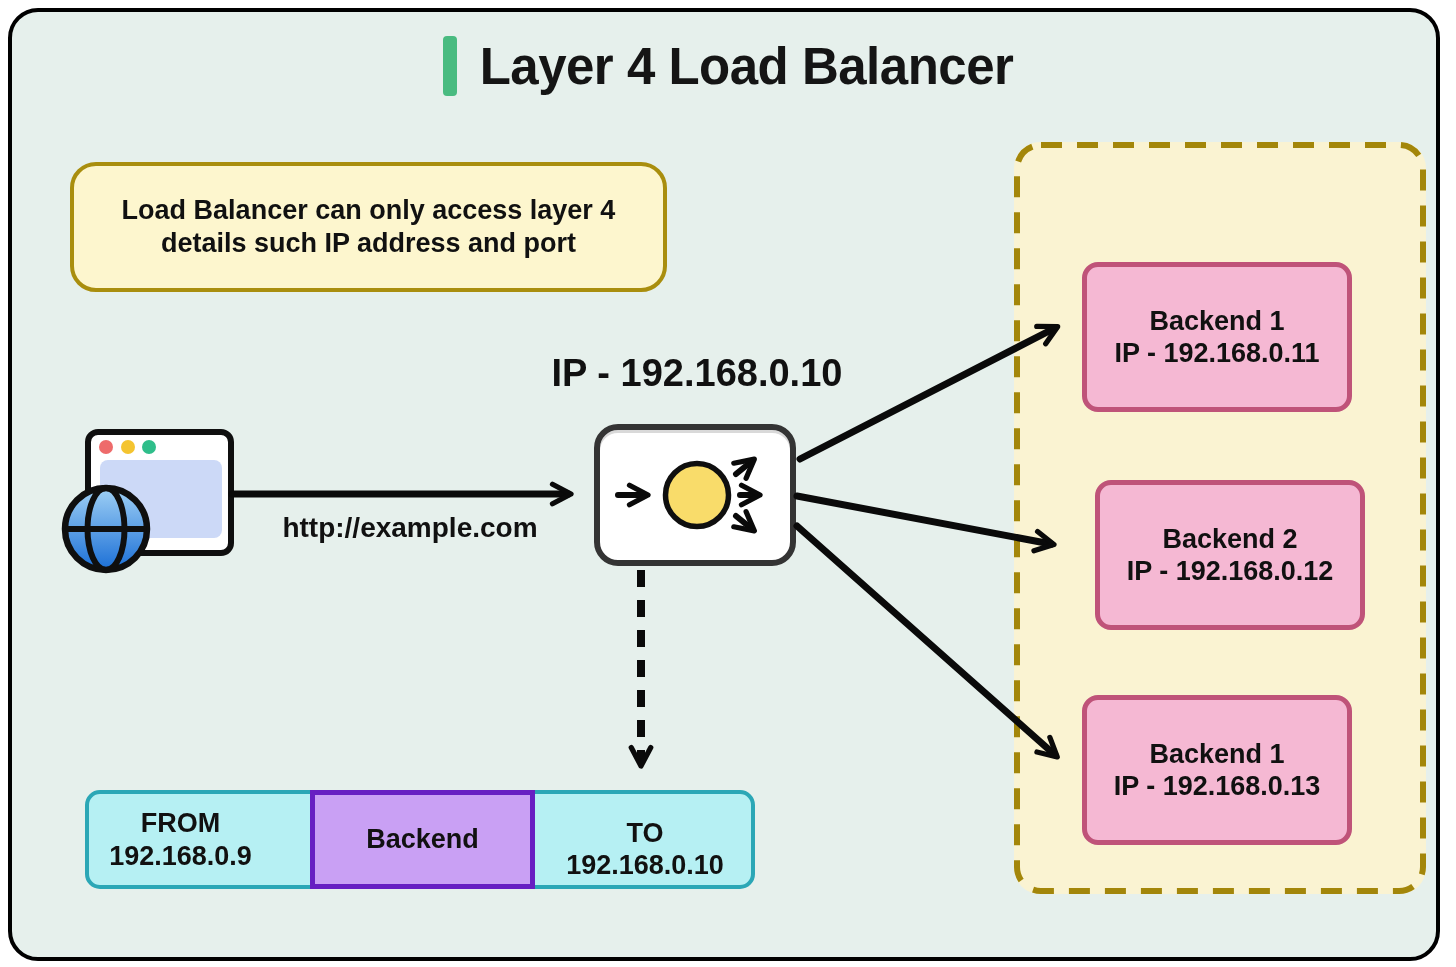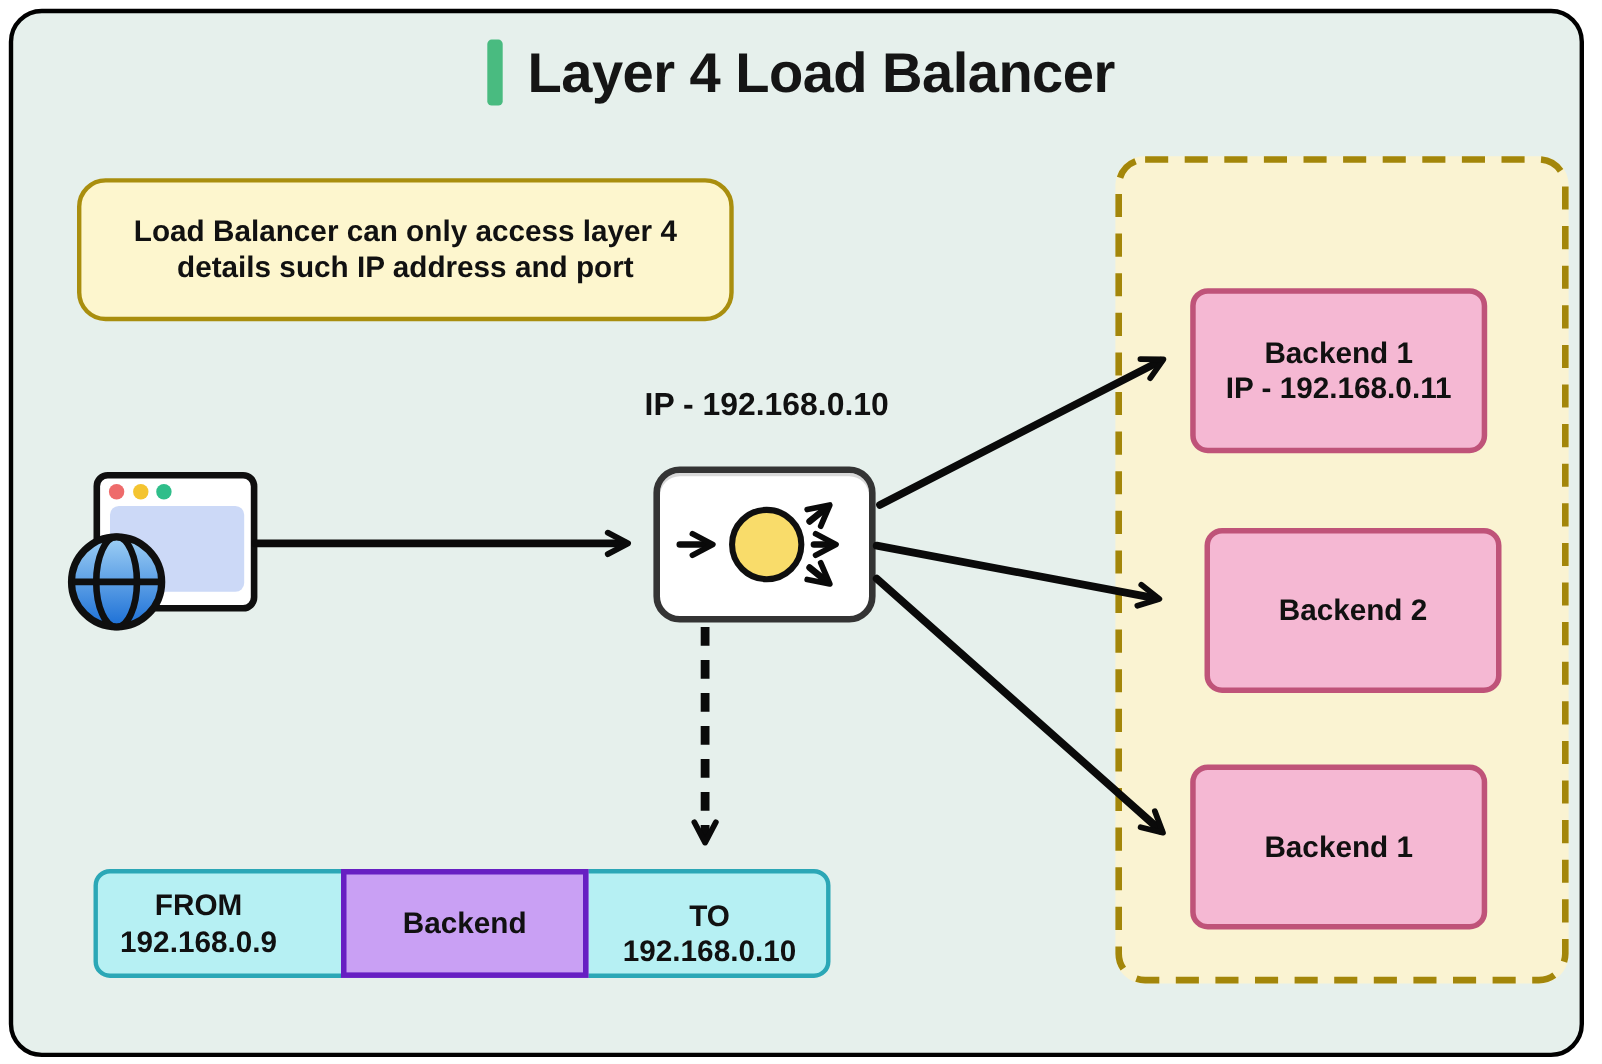--- a/index.html
+++ b/index.html
@@ -41,21 +41,21 @@
     z-index:10;
   }
   .note-line{font-size:27px;font-weight:600;line-height:1.22;text-align:center;}
   .svg-layer{
     position:absolute;left:0;top:0;width:1456px;height:967px;
     z-index:5;pointer-events:none;
   }
   .float-label{
     position:absolute;text-align:center;font-weight:600;z-index:10;
   }
-  .lb-ip-label{left:537px;top:352px;width:320px;font-size:29px;}
+  .lb-ip-label{left:537px;top:352px;width:320px;font-size:38px;}
   .request-label{left:250px;top:512px;width:320px;font-size:28px;}
   .lb-box{
     position:absolute;left:594px;top:424px;width:202px;height:142px;
     box-sizing:border-box;
     background:#ffffff;
     border:6px solid var(--lb-border,#343434);
     border-radius:24px;
     box-shadow:inset 0 3px 0 #d9d9d9;
     z-index:4;
   }
@@ -168,31 +168,34 @@
     <div class="title-bar"></div>
     <div class="title-text">Layer 4 Load Balancer</div>
   </div>
 
   <div class="note-box">
     <div class="note-line">Load Balancer can only access layer 4</div>
     <div class="note-line">details such IP address and port</div>
   </div>
 
   <div class="float-label lb-ip-label">IP - 192.168.0.10</div>
+  <div class="float-label request-label">http://example.com</div>
 
 
   <div class="backend-card card-1">
     <div class="bline">Backend 1</div>
     <div class="bline">IP - 192.168.0.11</div>
   </div>
   <div class="backend-card card-2">
     <div class="bline">Backend 2</div>
+    <div class="bline">IP - 192.168.0.12</div>
   </div>
   <div class="backend-card card-3">
     <div class="bline">Backend 1</div>
+    <div class="bline">IP - 192.168.0.13</div>
   </div>
 
   <div class="packet-bar"></div>
   <div class="packet-seg seg-from">
     <div class="pline">FROM</div>
     <div class="pline">192.168.0.9</div>
   </div>
   <div class="packet-seg seg-message">
     <div class="pline">Backend</div>
   </div>

